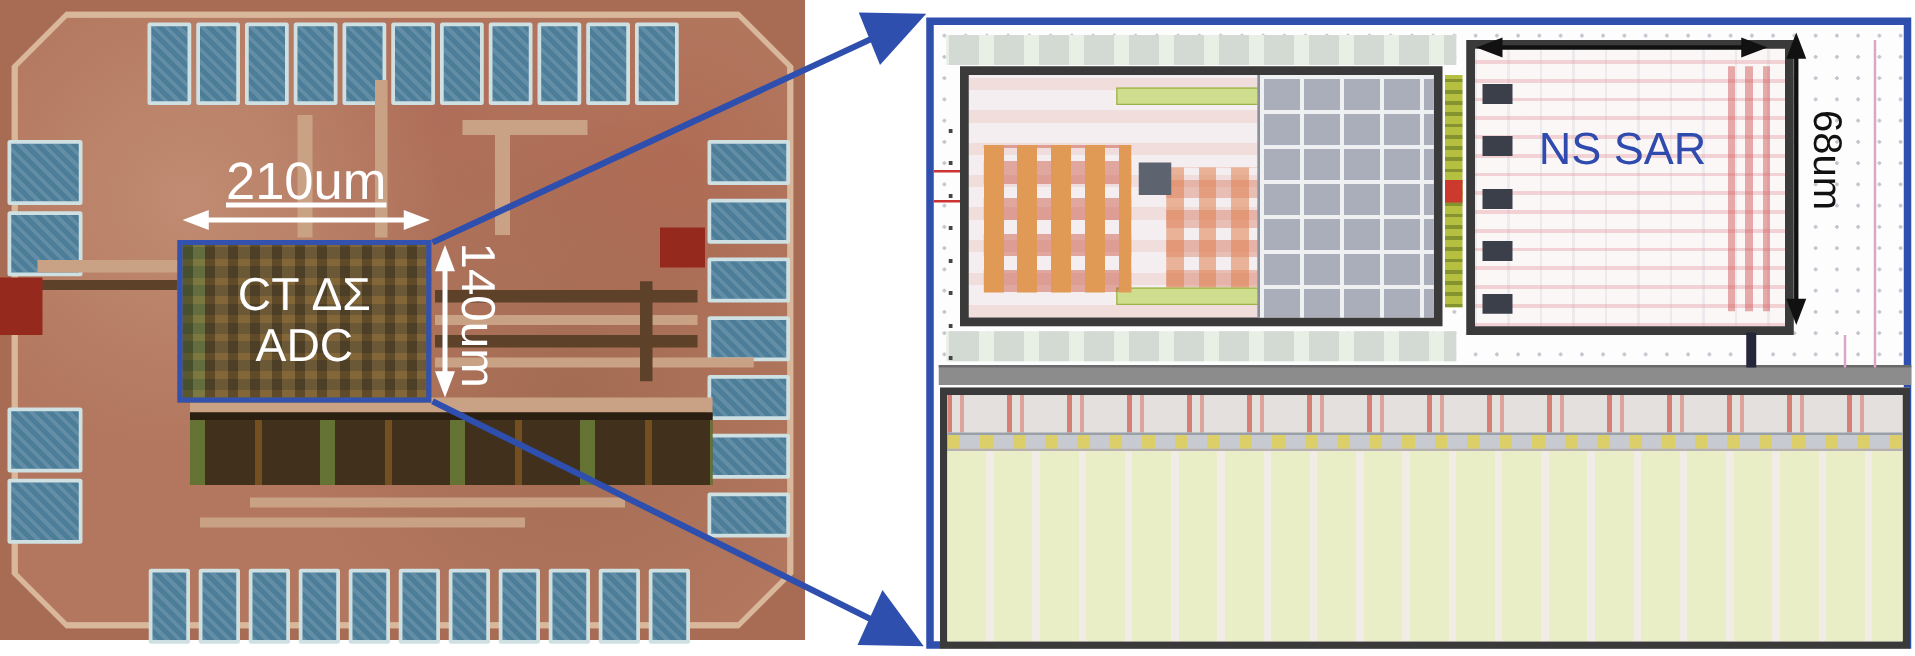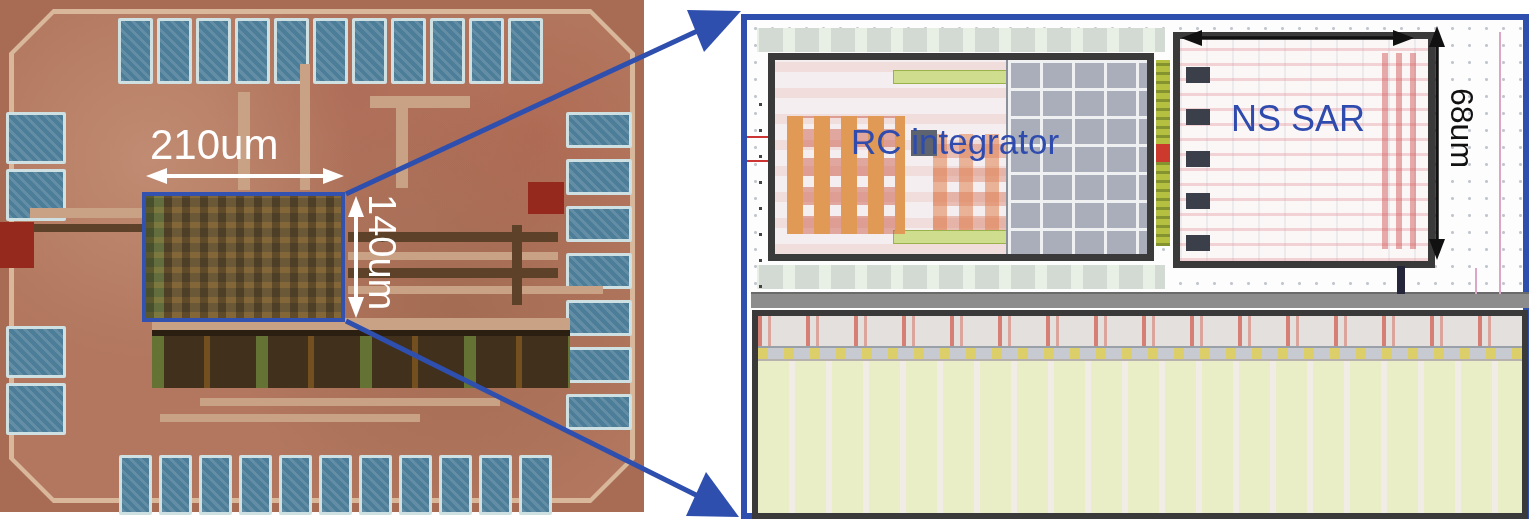--- a/index.html
+++ b/index.html
@@ -33,21 +33,21 @@
     background-image:
       repeating-linear-gradient(90deg,rgba(0,0,0,.28) 0 8px,transparent 8px 18px),
       repeating-linear-gradient(0deg,rgba(255,180,70,.16) 0 6px,transparent 6px 15px),
       linear-gradient(90deg,rgba(90,130,70,.5) 0 18px,transparent 18px);}
   .die-rdac-bar{position:absolute;left:152px;top:330px;width:418px;height:58px;background:#40301c;
     border-top:6px solid #2b1f12;
     background-image:repeating-linear-gradient(90deg,rgba(130,170,70,.55) 0 12px,transparent 12px 52px,
       rgba(235,150,40,.30) 52px 58px,transparent 58px 104px);}
   .die-red{position:absolute;background:#96291e;}
   .whiteTxt{position:absolute;color:#ffffff;z-index:45;line-height:1.1;}
-  .dimW{left:150px;top:122px;width:190px;text-align:left;font-size:42px;}
+  .dimW{left:150px;top:122px;width:190px;text-align:center;font-size:42px;text-decoration:underline;}
   .dimH{left:360px;top:194px;height:130px;font-size:38px;writing-mode:vertical-rl;}
   .coreLbl{left:146px;top:196px;width:195px;height:122px;display:flex;flex-direction:column;
     align-items:center;justify-content:center;font-size:37px;text-align:center;}
 
   
   .panel{position:absolute;left:741px;top:14px;width:788px;height:505px;
     border:6px solid #2f4fae;background-color:#fdfdfd;
     background-image:radial-gradient(circle,#c2c6cf 1.3px,transparent 1.6px);
     background-size:17px 17px;}
   .panel>*{position:absolute;}
@@ -167,20 +167,24 @@
     <div class="trace" style="left:152px;top:318px;width:418px;height:12px"></div>
 
     <div class="die-red" style="left:528px;top:182px;width:36px;height:32px"></div>
     <div class="die-red" style="left:0;top:222px;width:34px;height:46px"></div>
     <div class="die-rdac-bar"></div>
     <div class="die-core-frame"></div>
   </div>
 
   <div class="whiteTxt dimW">210um</div>
   <div class="whiteTxt dimH">140um</div>
+  <div class="whiteTxt coreLbl">
+    <span>CT ΔΣ</span>
+    <span>ADC</span>
+  </div>
 
   <div class="panel">
     <div class="gstrip" style="top:8px"></div>
     <div class="gstrip" style="top:245px"></div>
     <div class="ticks"></div>
     <div class="redline" style="top:116px"></div>
     <div class="redline" style="top:140px"></div>
 
     <div class="blk rc">
       <div class="rc-ystrip" style="top:10px"></div>
@@ -204,21 +208,20 @@
     <div class="pinkline" style="left:728px;top:248px;height:26px"></div>
     <div class="pinkline" style="left:752px;top:12px;height:262px"></div>
 
     <div class="blk rdac">
       <div class="rdac-h1"></div>
       <div class="rdac-h2"></div>
       <div class="rdac-body"></div>
     </div>
   </div>
 
-  <div class="blueLbl lbl-rc">RC integrator</div>
   <div class="blueLbl lbl-qz">
     <div>NS SAR</div>
   </div>
   <div class="blkTxt lbl-68">68um</div>
 
   <svg class="overlay" width="1532" height="525">
     <g stroke="#2f4fae" stroke-width="5" fill="#2f4fae">
       <line x1="346" y1="194" x2="706" y2="27"></line>
       <polygon points="741,11 704,52 687,10" stroke="none"></polygon>
       <line x1="346" y1="321" x2="702" y2="498"></line>

